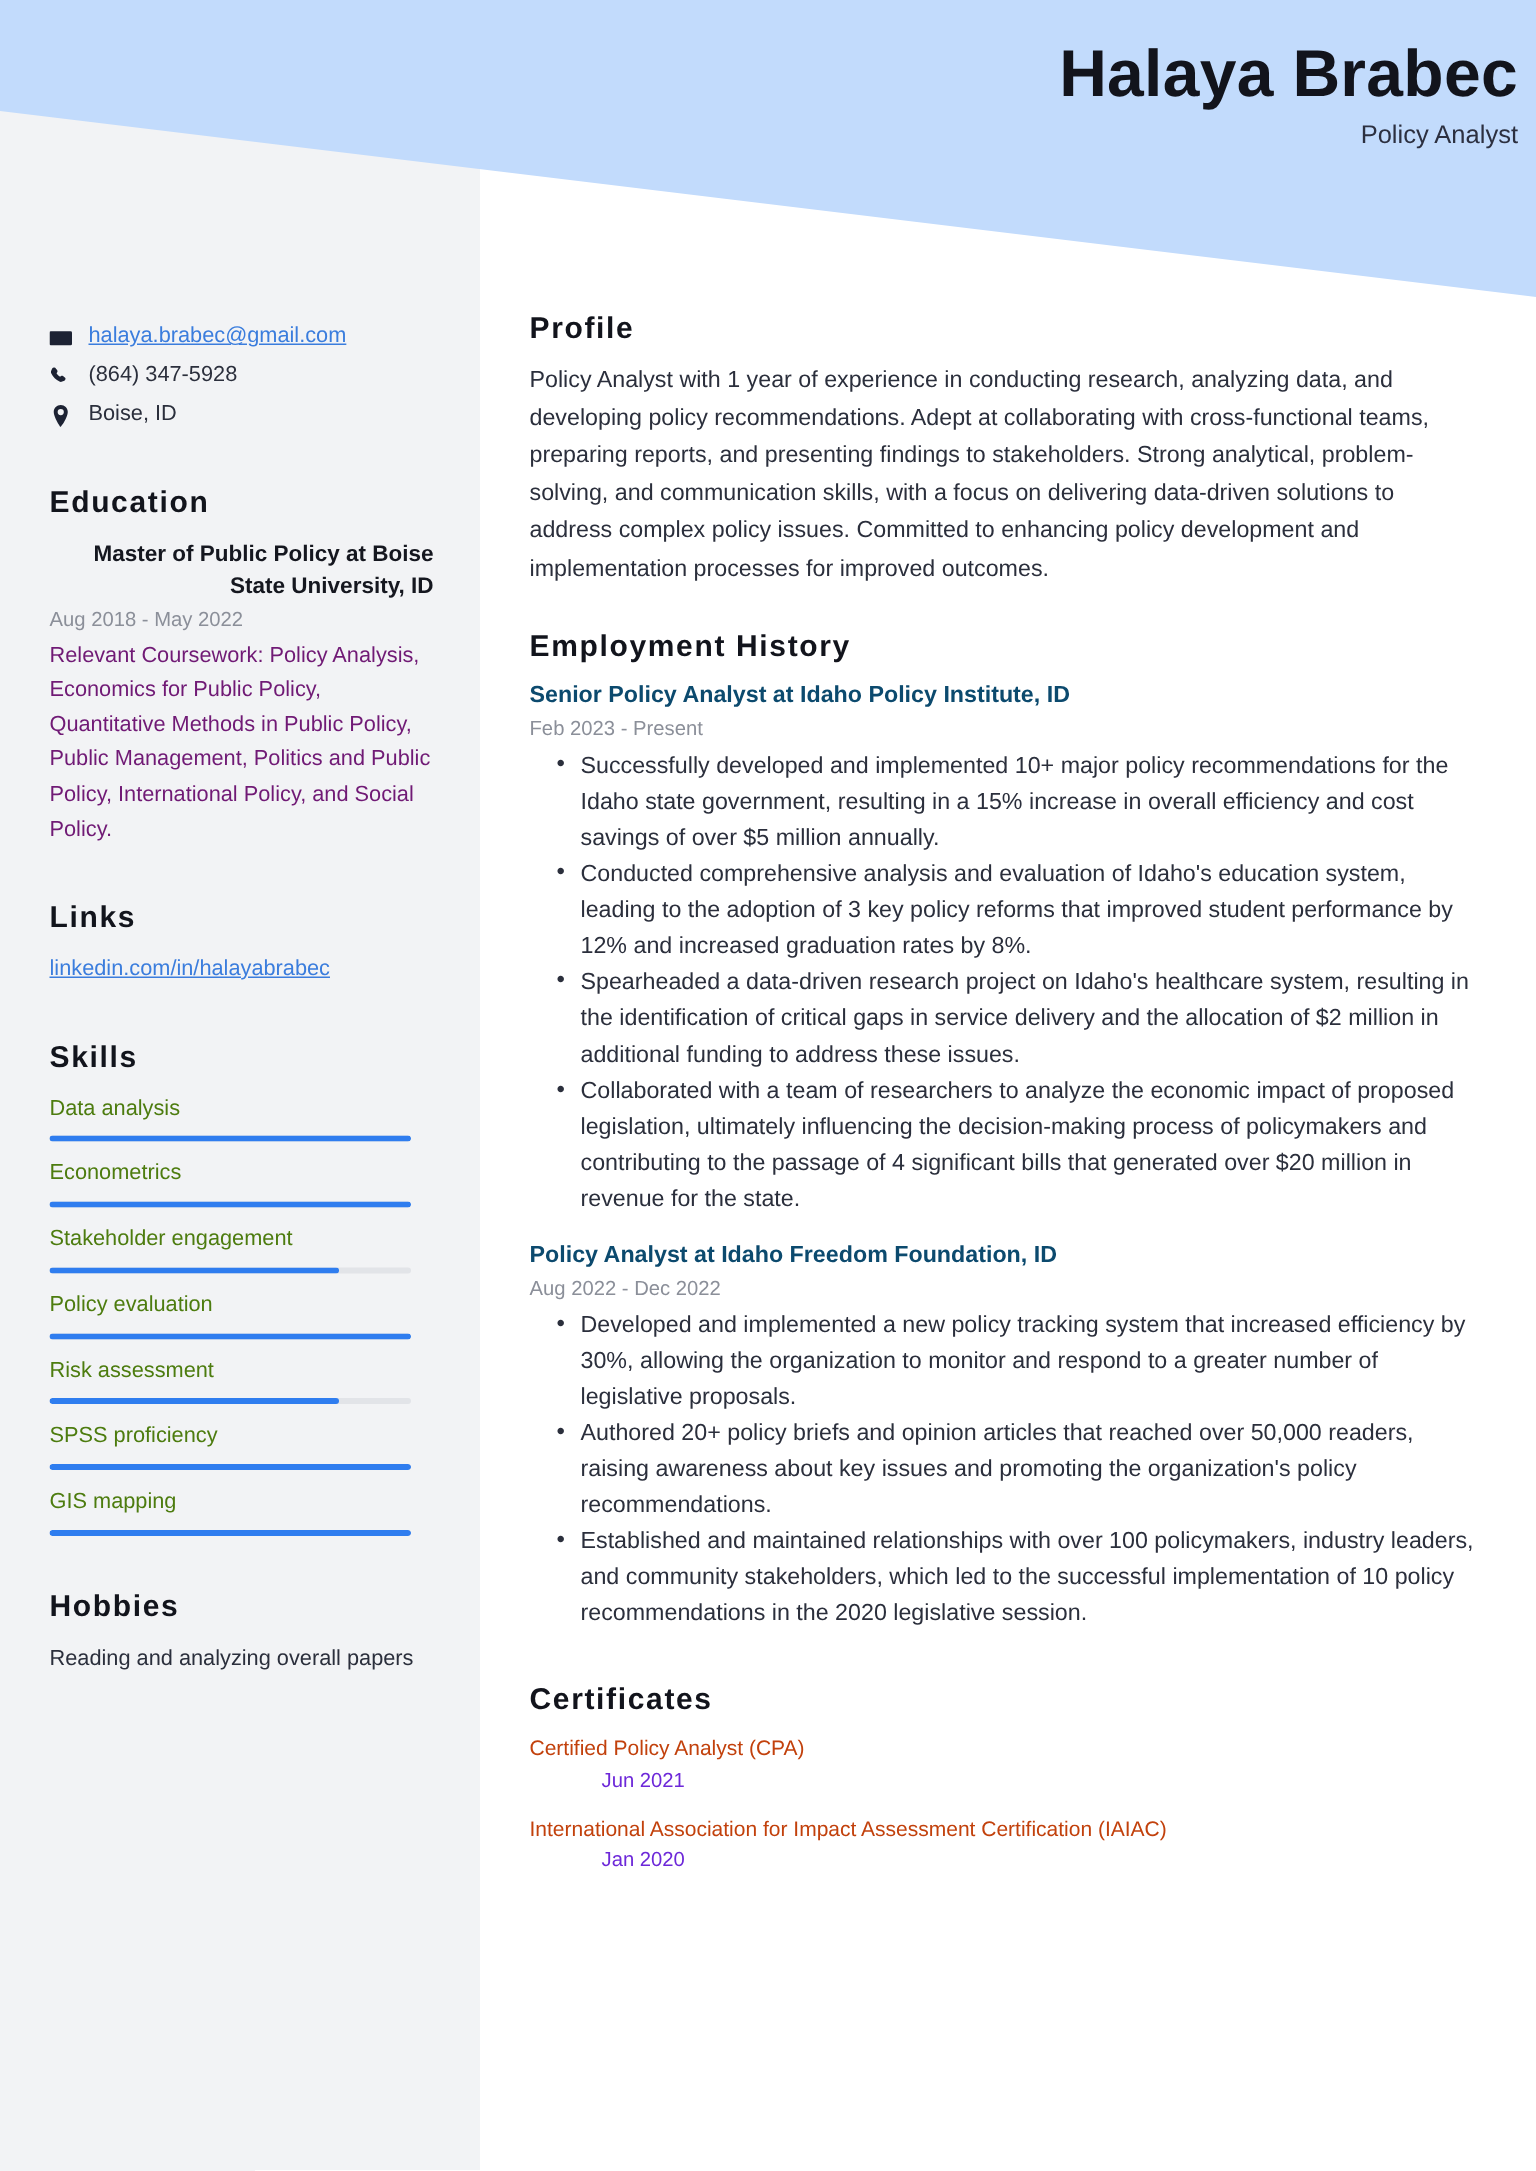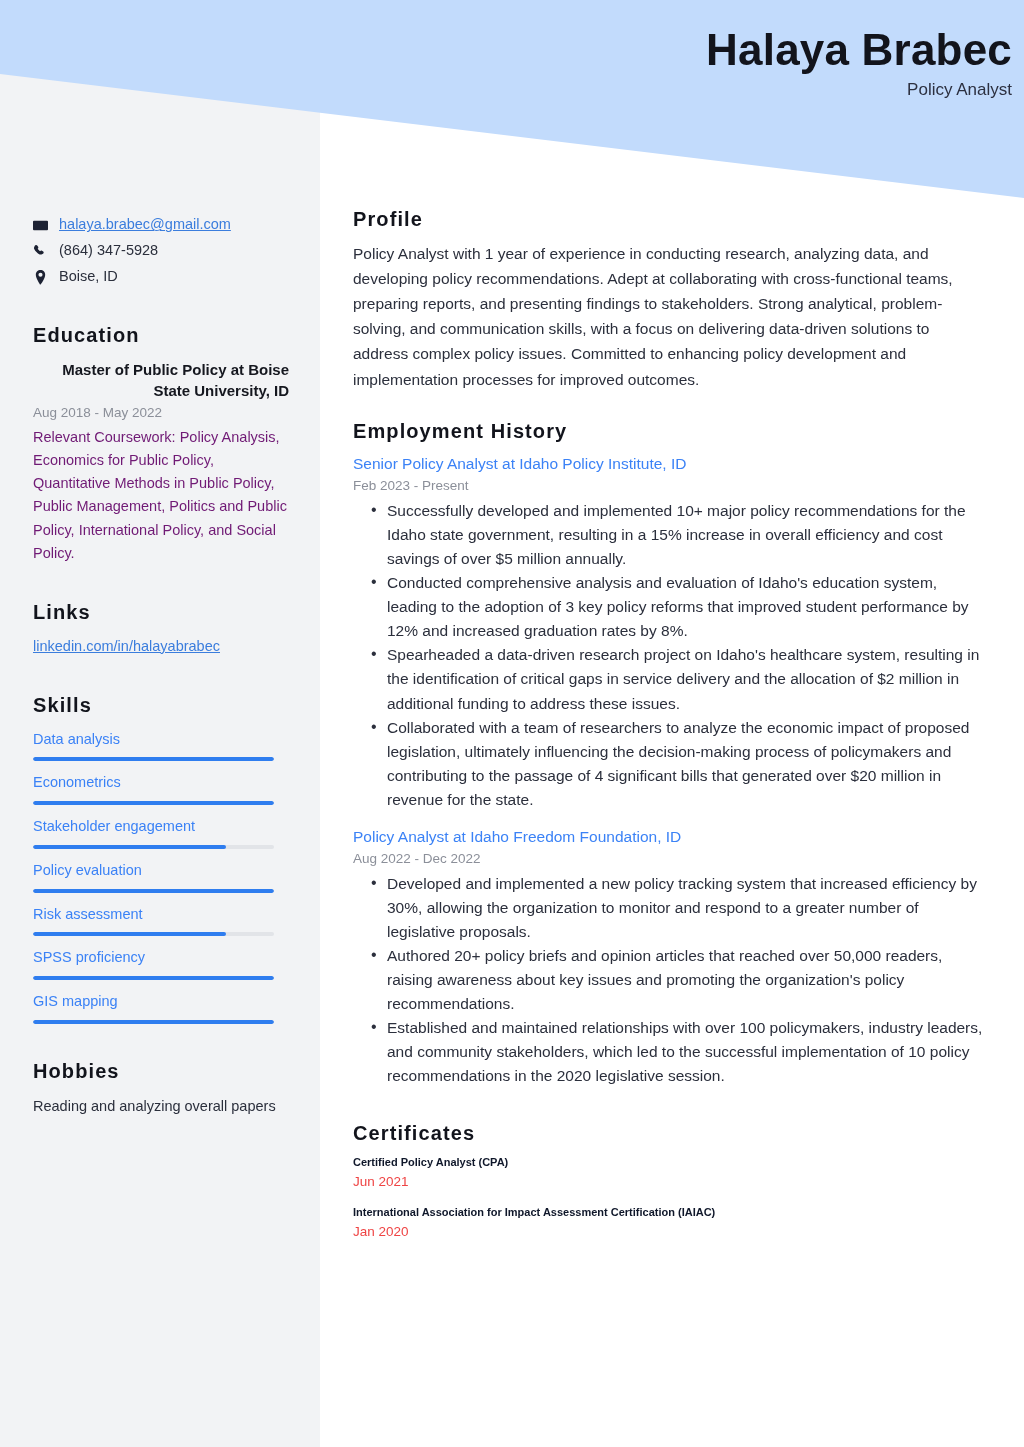--- a/index.html
+++ b/index.html
@@ -149,21 +149,21 @@
     color: #3b7ddd;
     text-decoration: underline;
     line-height: 1.5;
     display: inline-block;
   }
 
   
   .bar-item { margin-bottom: 11px; }
   .bar-label {
     font-size: 14.5px;
-    color: #3b82f6;
+    color: #4d7c0f;
     line-height: 1.5;
     margin-bottom: 7px;
   }
   .bar-track {
     position: relative;
     height: 4px;
     width: 241px;
     background: #e2e4e8;
     border-radius: 2px;
     overflow: hidden;
@@ -184,22 +184,22 @@
   }
 
   
   .profile-text {
     font-size: 15.5px;
     color: #2b2f3c;
     line-height: 1.62;
   }
   .job-heading {
     font-size: 15.5px;
-    font-weight: 400;
-    color: #3b82f6;
+    font-weight: 700;
+    color: #0c4a6e;
     line-height: 1.45;
   }
   .job-date {
     font-size: 13.5px;
     color: #8b8f99;
     line-height: 1.5;
     margin-top: 1px;
   }
   ul.bullets {
     margin: 3px 0 0 0;
@@ -219,30 +219,31 @@
     position: absolute;
     left: -16px;
     top: -1px;
     color: #2b2f3c;
     font-size: 16px;
   }
   .job-block { margin-bottom: 14px; }
 
   .cert-item { margin-bottom: 12px; }
   .cert-title {
-    font-size: 11px;
-    font-weight: 700;
-    color: #0f172a;
+    font-size: 14px;
+    font-weight: 400;
+    color: #c2410c;
     line-height: 1.45;
   }
   .cert-date {
     font-size: 13.5px;
-    color: #ef4444;
+    color: #6d28d9;
     line-height: 1.5;
     margin-top: 1px;
+    margin-left: 48px;
   }
   .emp-section { margin-top: 28px; }
   .cert-section { margin-top: 34px; }
 </style>
 </head>
 <body>
 
 <div class="page">
 
   <div class="sidebar-bg"></div>

